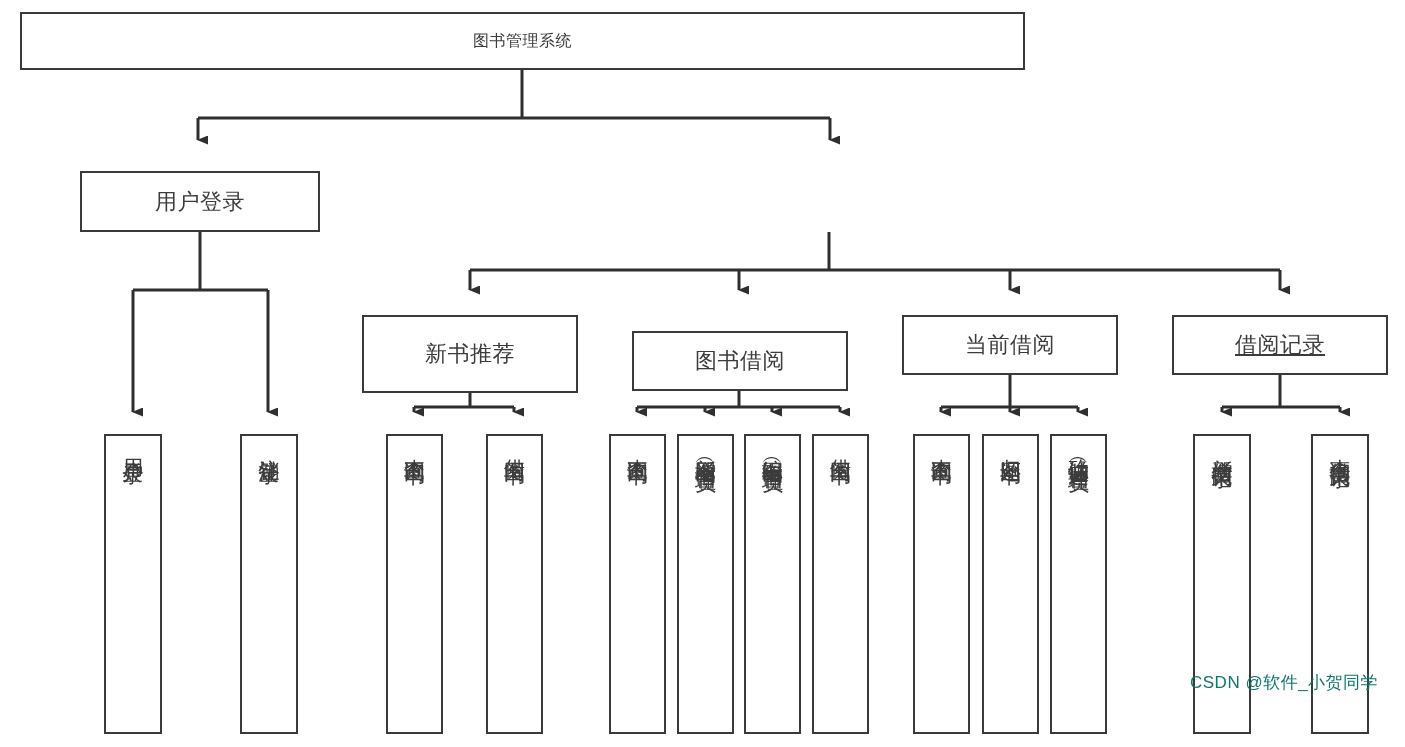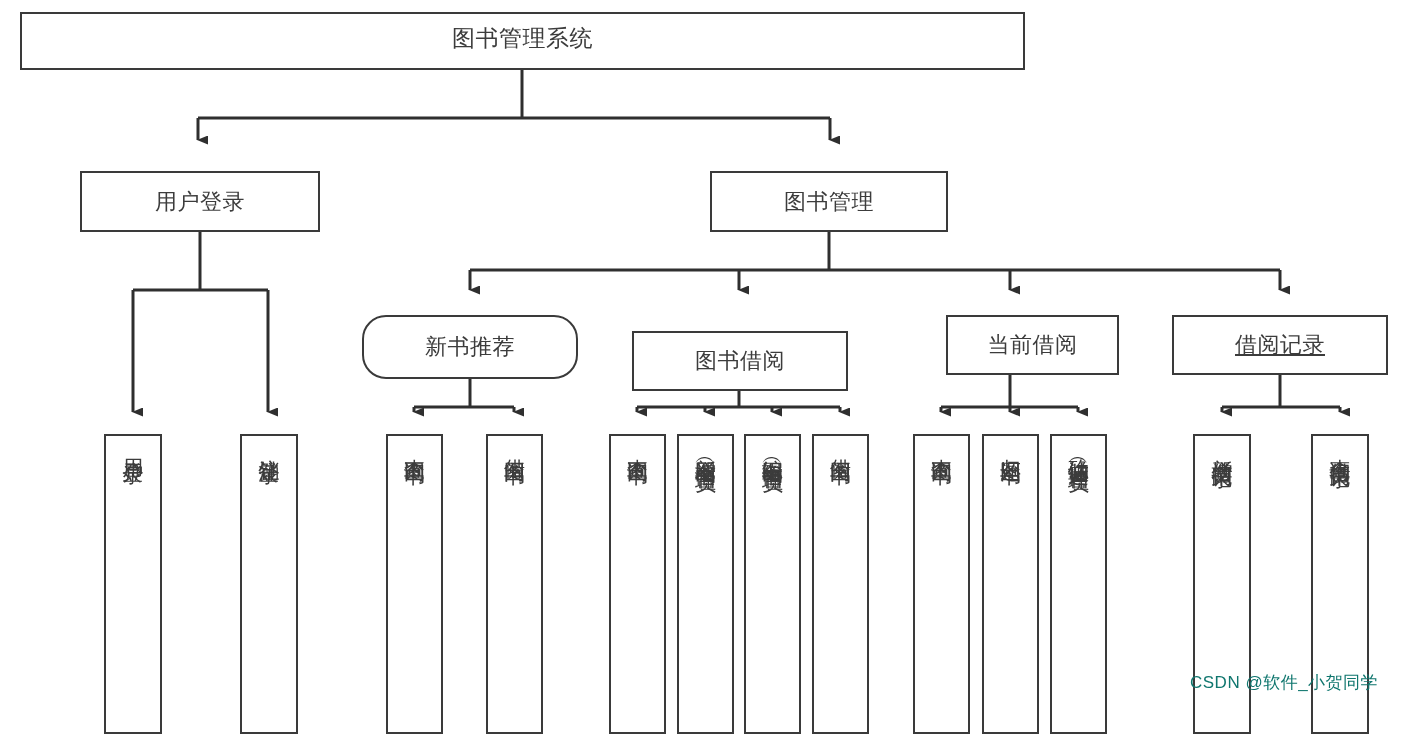--- a/index.html
+++ b/index.html
@@ -41,22 +41,21 @@
     line-height: 1.18;
     color: #3c3c3c;
   }
   
   .node.h .lbl {
     font-size: 22px;
     letter-spacing: 0.5px;
     white-space: nowrap;
   }
   .node.root .lbl {
-    font-size: 23px;
-    font-family: Liberation Mono, monospace;
+    font-size: 16px;
   }
   
   .node.v {
     align-items: flex-start;
     justify-content: center;
     padding-top: 6px;
   }
   .node.v .lbl {
     writing-mode: vertical-rl;
     text-orientation: upright;
@@ -132,31 +131,28 @@
     </g>
   </svg>
 
   <div class="node h root" style="left:20px; top:12px; width:1005px; height:58px;">
     <span class="lbl">图书管理系统</span>
   </div>
 
   <div class="node h" style="left:80px; top:171px; width:240px; height:61px;">
     <span class="lbl">用户登录</span>
   </div>
-  <div class="node h" style="left:710px; top:171px; width:238px; height:61px;">
-    <span class="lbl">图书管理</span>
-  </div>
-
-  <div class="node h" style="left:362px; top:315px; width:216px; height:64px;border-radius:24px;">
+
+  <div class="node h" style="left:362px; top:315px; width:216px; height:78px;">
     <span class="lbl">新书推荐</span>
   </div>
   <div class="node h" style="left:632px; top:315px; width:216px; height:60px;margin-top:16px;">
     <span class="lbl">图书借阅</span>
   </div>
-  <div class="node h" style="left:902px; top:315px; width:173px; height:60px;margin-left:44px;">
+  <div class="node h" style="left:902px; top:315px; width:216px; height:60px;">
     <span class="lbl">当前借阅</span>
   </div>
   <div class="node h" style="left:1172px; top:315px; width:216px; height:60px;text-decoration:underline;">
     <span class="lbl">借阅记录</span>
   </div>
 
   <div class="node v" style="left:104px; top:434px; width:58px; height:300px;">
     <span class="lbl">用户登录</span>
   </div>
   <div class="node v" style="left:240px; top:434px; width:58px; height:300px;">

